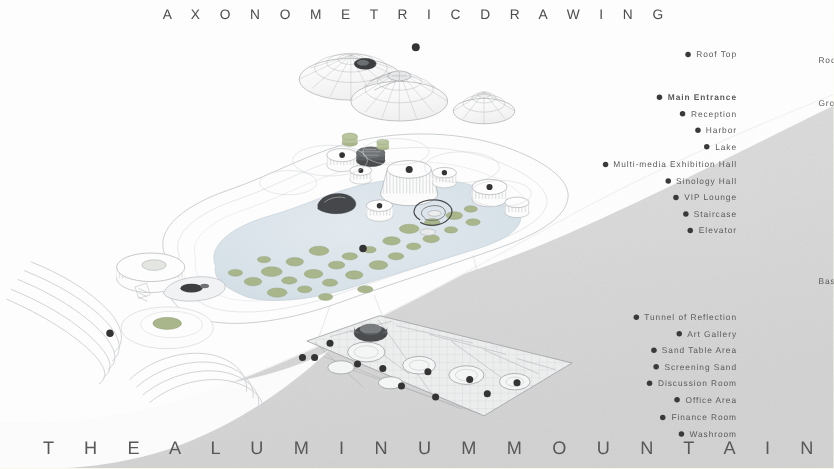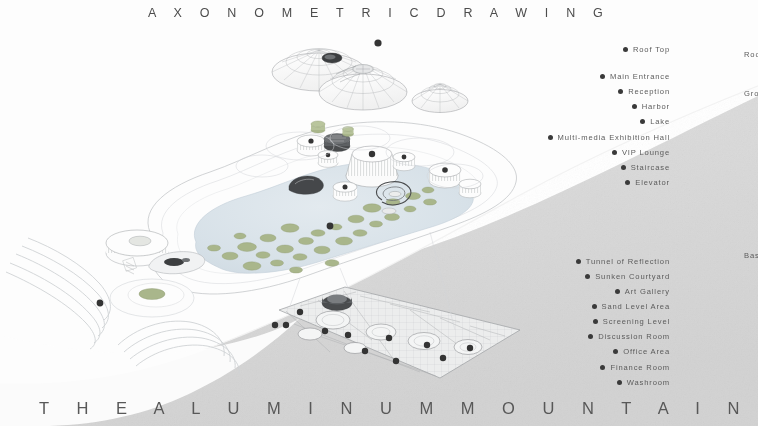--- a/index.html
+++ b/index.html
@@ -54,21 +54,21 @@
     width:215px;
     z-index:7;
   }
   .legend-row{
     display:flex;
     align-items:center;
     justify-content:flex-end;
     height:15.1px;
     white-space:nowrap;
   }
-  .legend-row.gap-top{ margin-top:12px; }
+  .legend-row.gap-top{ margin-top:24px;font-weight:bold; }
   .legend-row.gap-basement{ margin-top:64px; }
   .bullet{
     width:5px;height:5px;border-radius:50%;
     background:#3a3a3a;
     margin-right:5px;
     flex:0 0 auto;
   }
   .legend-label{
     font-size:7.6px;
     letter-spacing:0.85px;
@@ -490,50 +490,50 @@
     <div class="legend-row">
       <span class="bullet"></span>
       <span class="legend-label">Lake</span>
     </div>
     <div class="legend-row">
       <span class="bullet"></span>
       <span class="legend-label">Multi-media Exhibition Hall</span>
     </div>
     <div class="legend-row">
       <span class="bullet"></span>
+      <span class="legend-label">Sinology Hall</span>
+    </div>
+    <div class="legend-row">
+      <span class="bullet"></span>
       <span class="legend-label">VIP Lounge</span>
     </div>
     <div class="legend-row">
       <span class="bullet"></span>
       <span class="legend-label">Staircase</span>
     </div>
     <div class="legend-row">
       <span class="bullet"></span>
       <span class="legend-label">Elevator</span>
     </div>
 
     <div class="legend-row gap-basement">
       <span class="bullet"></span>
       <span class="legend-label">Tunnel of Reflection</span>
     </div>
     <div class="legend-row">
       <span class="bullet"></span>
-      <span class="legend-label">Sunken Courtyard</span>
-    </div>
-    <div class="legend-row">
-      <span class="bullet"></span>
       <span class="legend-label">Art Gallery</span>
     </div>
     <div class="legend-row">
       <span class="bullet"></span>
-      <span class="legend-label">Sand Level Area</span>
-    </div>
-    <div class="legend-row">
-      <span class="bullet"></span>
-      <span class="legend-label">Screening Level</span>
+      <span class="legend-label">Sand Table Area</span>
+    </div>
+    <div class="legend-row">
+      <span class="bullet"></span>
+      <span class="legend-label">Screening Sand</span>
     </div>
     <div class="legend-row">
       <span class="bullet"></span>
       <span class="legend-label">Discussion Room</span>
     </div>
     <div class="legend-row">
       <span class="bullet"></span>
       <span class="legend-label">Office Area</span>
     </div>
     <div class="legend-row">

